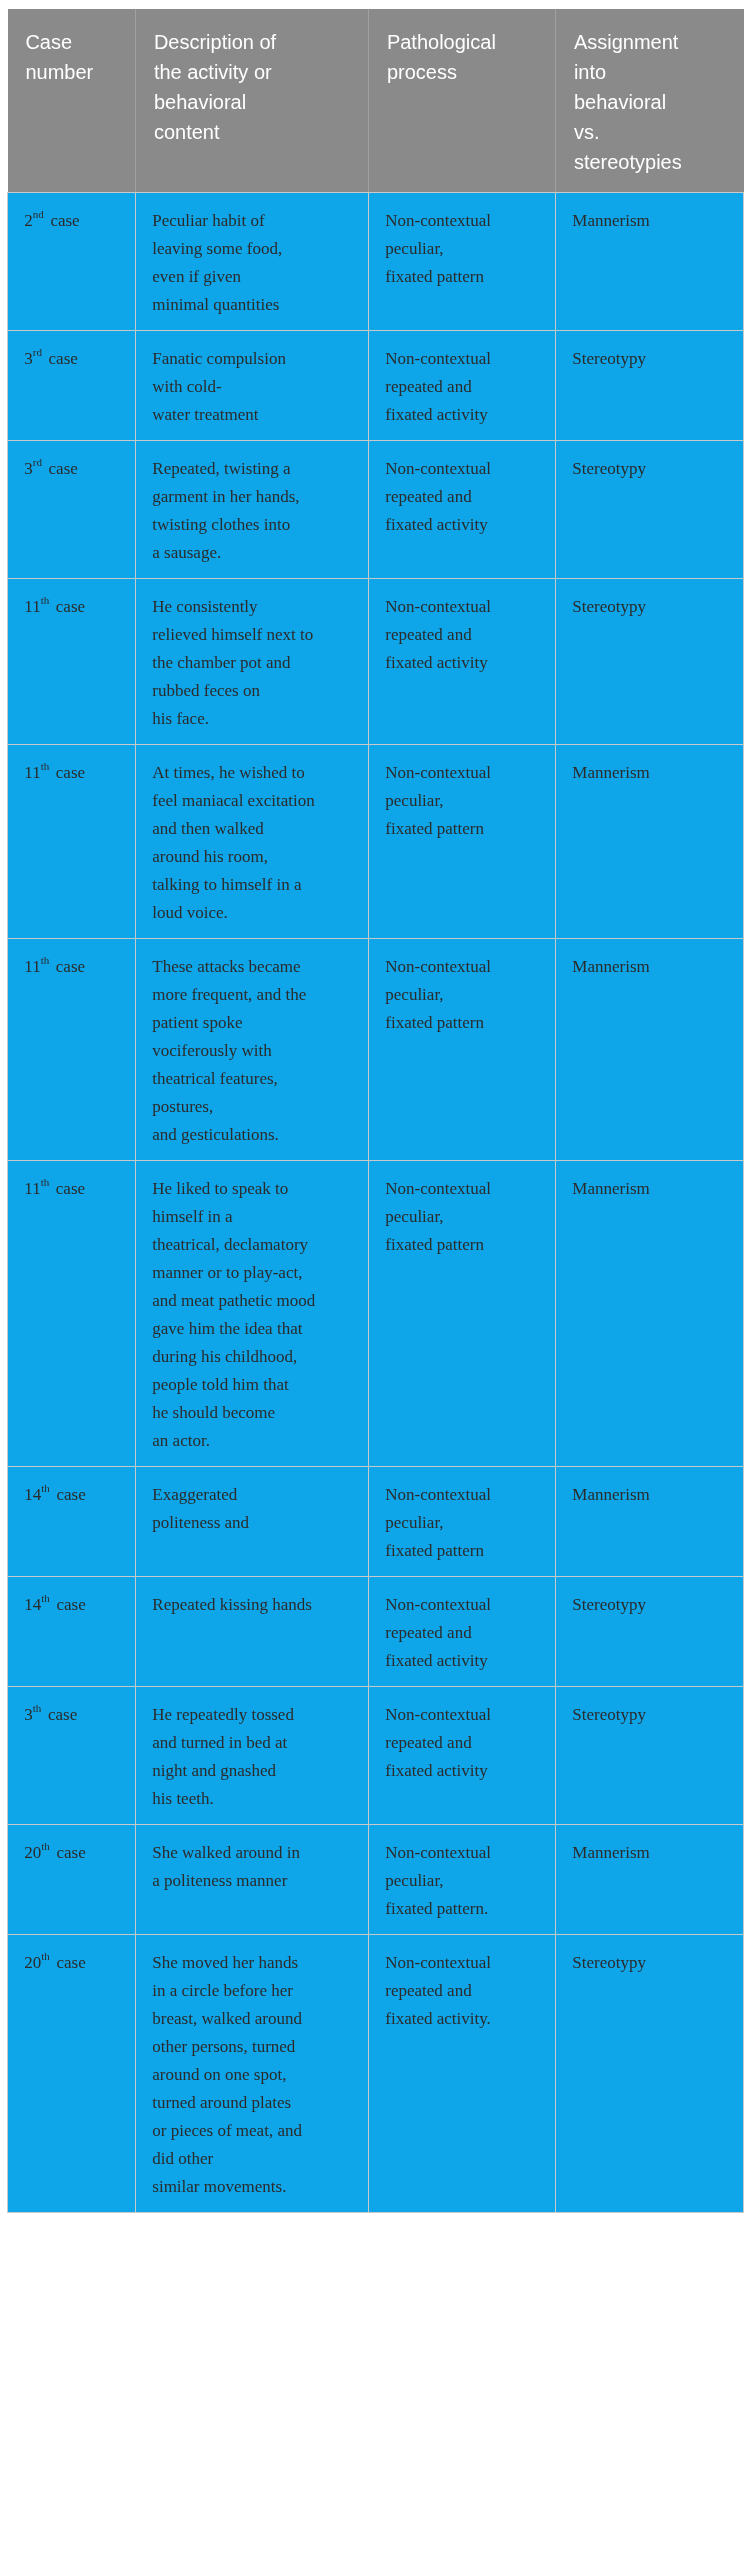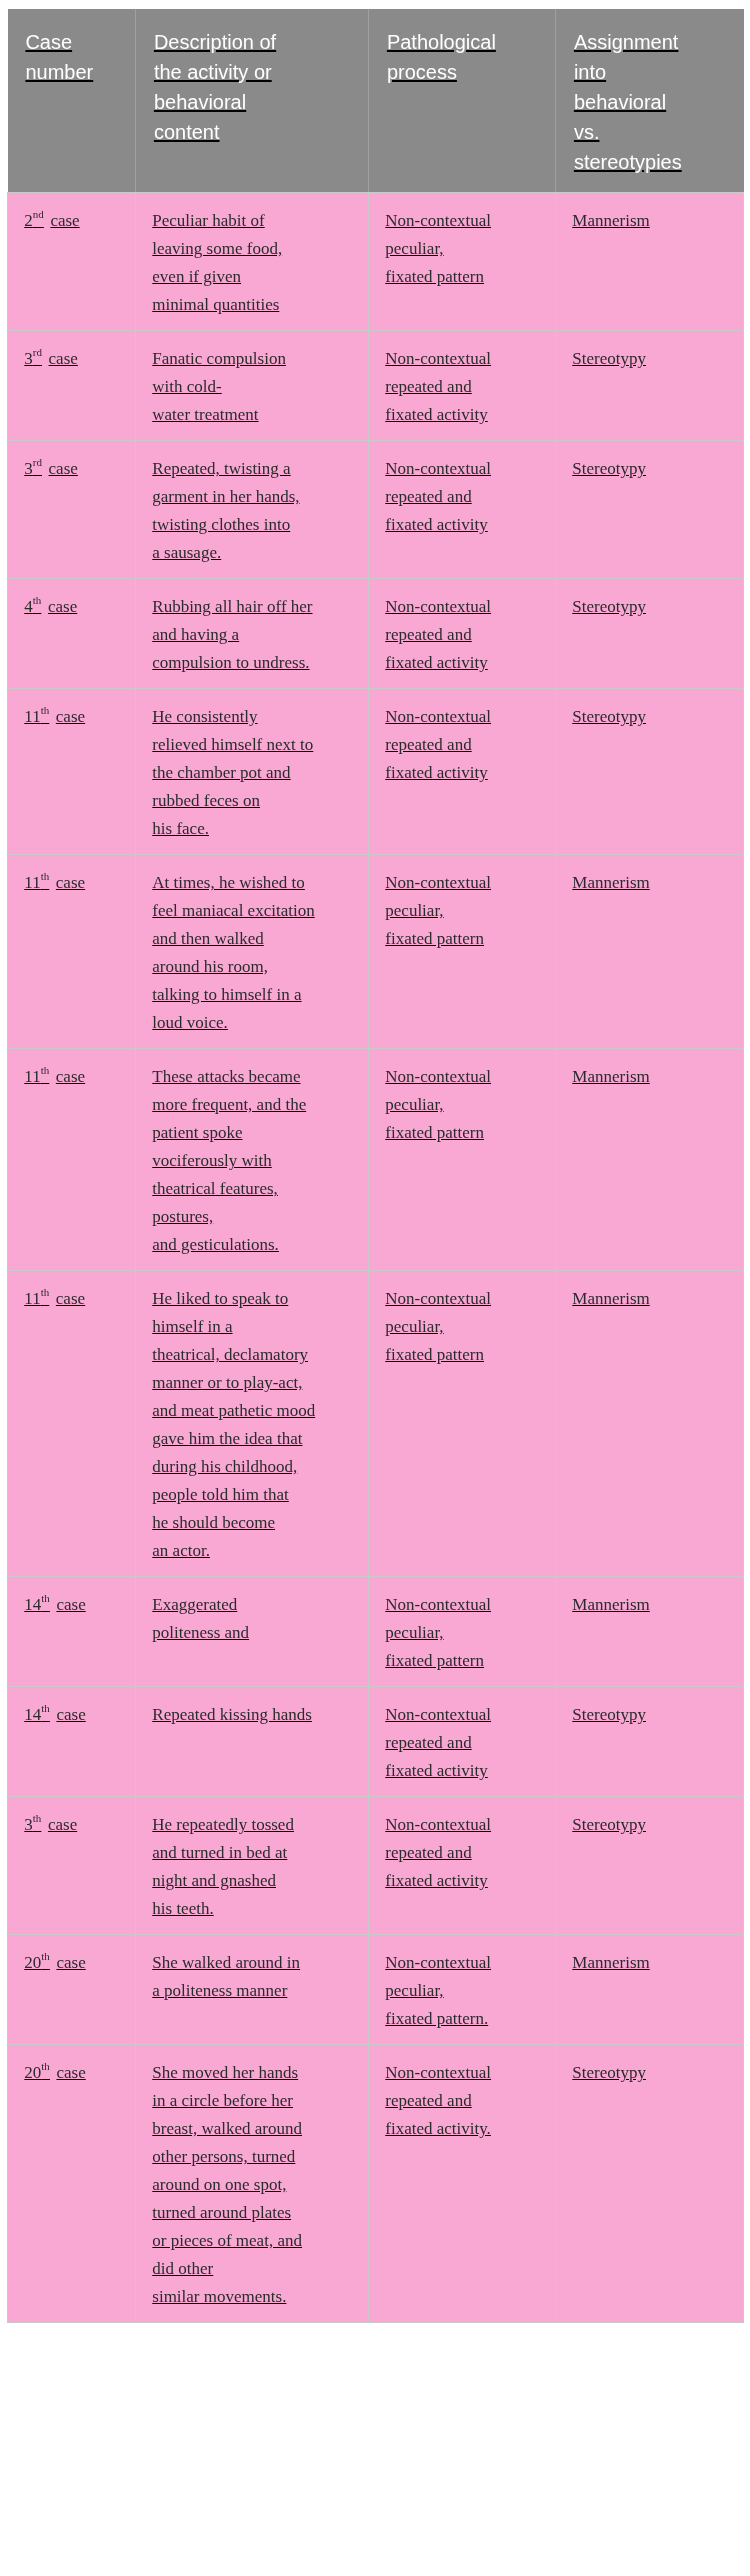--- a/index.html
+++ b/index.html
@@ -9,21 +9,20 @@
   }
   body {
     width: 751px;
     font-family: "Liberation Serif", serif;
   }
   table.case-table {
     border-collapse: collapse;
     table-layout: fixed;
     width: 736px;
     margin: 8.8px 0 8.8px 7.3px;
-    text-decoration: underline;
   }
   col.c1 { width: 128px; }
   col.c2 { width: 233px; }
   col.c3 { width: 187px; }
   col.c4 { width: 188px; }
 
   thead th {
     background: #8a8a8a;
     color: #ffffff;
     font-family: "Liberation Sans", sans-serif;
@@ -42,21 +41,21 @@
   tbody td {
     font-family: "Liberation Serif", serif;
     font-size: 17px;
     color: #2b2b2b;
     line-height: 28px;
     vertical-align: top;
     text-align: left;
     padding: 14.7px 10.3px 10.3px 16px;
     white-space: pre-line;
     border: 1.5px solid #c9c9c9;
-    background: #f9a8d4;
+    background: #0ea5e9;
   }
   tbody td sup {
     font-size: 11px;
     line-height: 0;
     position: relative;
     top: -1.5px;
   }
   .case-word { margin-left: 6.6px; }
 </style>
 </head>
@@ -113,30 +112,20 @@
         <td>Repeated, twisting a
 garment in her hands,
 twisting clothes into
 a sausage.</td>
         <td>Non-contextual
 repeated and
 fixated activity</td>
         <td>Stereotypy</td>
       </tr>
       <tr>
-        <td><span>4</span><sup>th</sup><span class="case-word">case</span></td>
-        <td>Rubbing all hair off her
-and having a
-compulsion to undress.</td>
-        <td>Non-contextual
-repeated and
-fixated activity</td>
-        <td>Stereotypy</td>
-      </tr>
-      <tr>
         <td><span>11</span><sup>th</sup><span class="case-word">case</span></td>
         <td>He consistently
 relieved himself next to
 the chamber pot and
 rubbed feces on
 his face.</td>
         <td>Non-contextual
 repeated and
 fixated activity</td>
         <td>Stereotypy</td>

